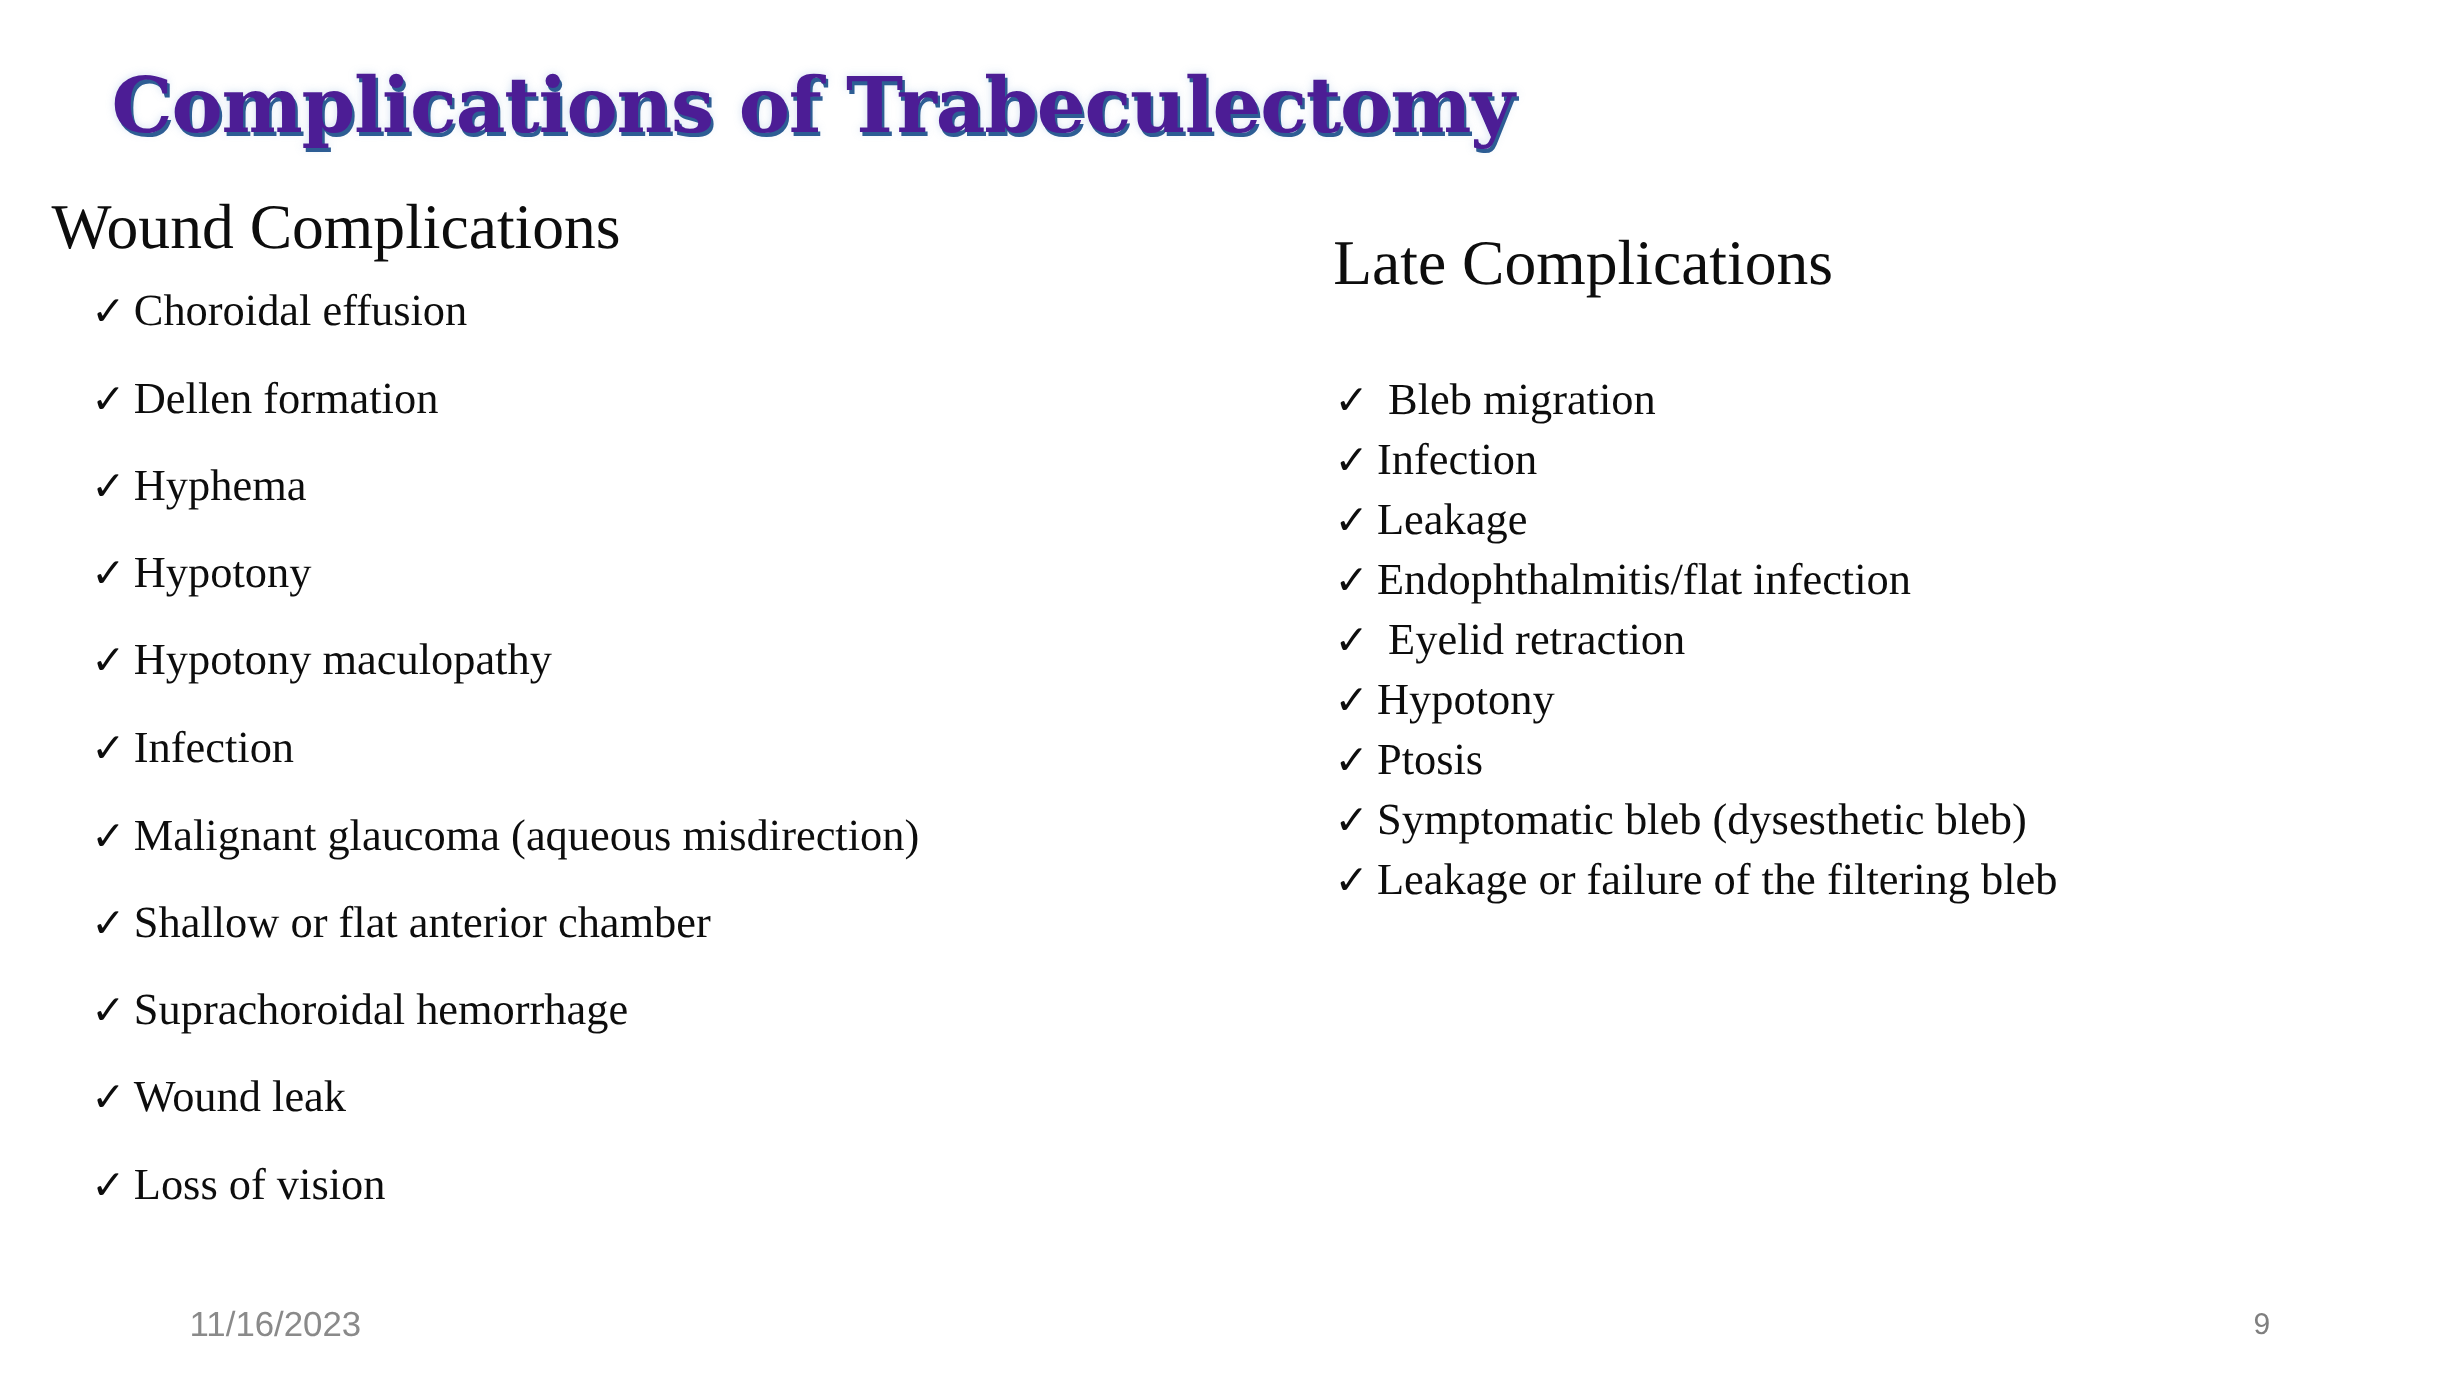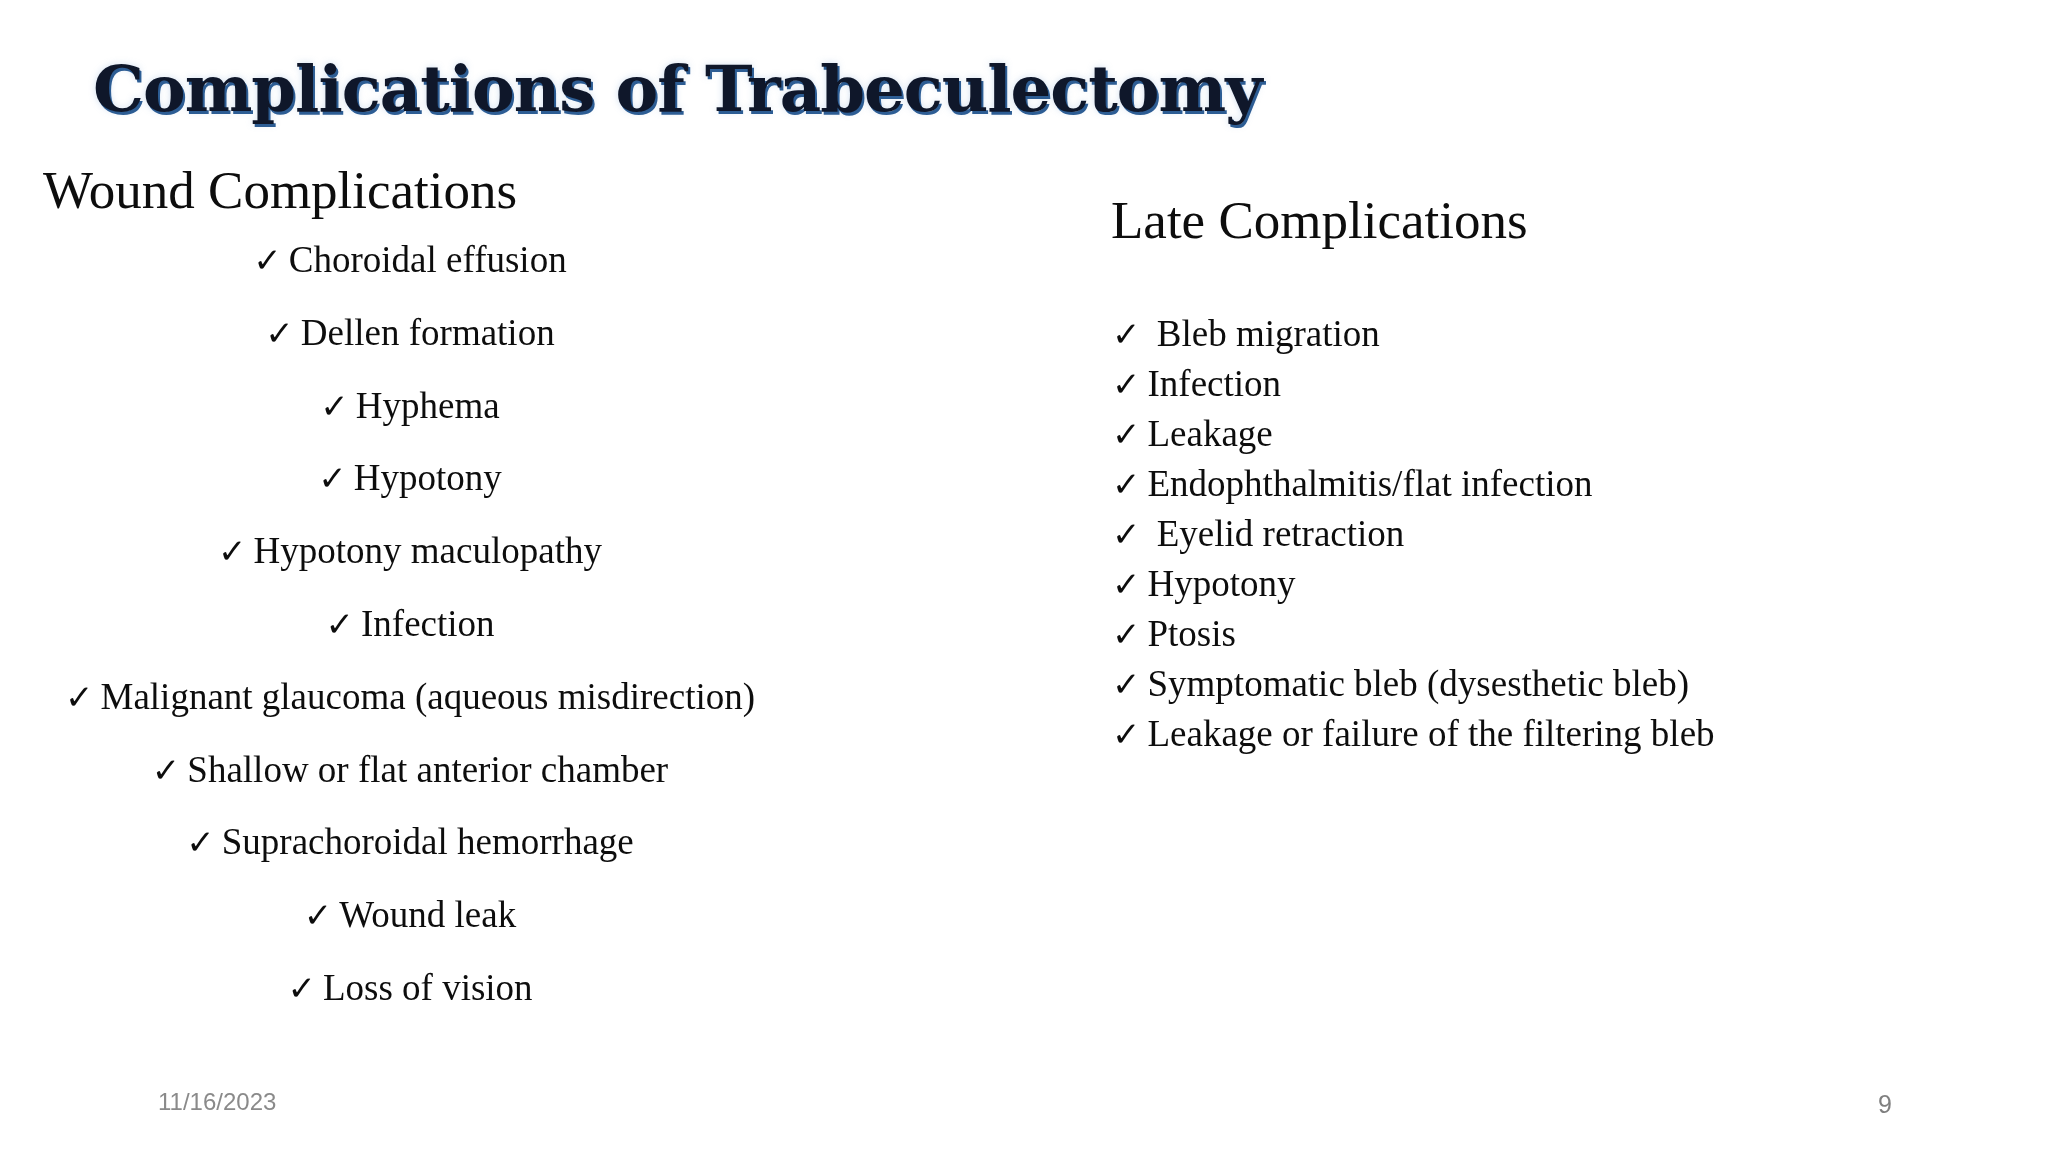--- a/index.html
+++ b/index.html
@@ -21,63 +21,63 @@
     background: #ffffff;
   }
   .slide-title {
     position: absolute;
     left: 93px;
     top: 8px;
     font-family: "DejaVu Serif", serif;
     font-weight: bold;
     font-size: 64px;
     letter-spacing: -1px;
-    color: #0f172a;
+    color: #4c1d95;
     text-shadow: 2px 3px 0 #2d5d94, 0 0 7px rgba(120,160,210,0.35);
     white-space: nowrap;
   }
   .section-heading {
     position: absolute;
     font-family: "Liberation Serif", serif;
     font-size: 53px;
     font-weight: normal;
     color: #0d0d0d;
     margin: 0;
     white-space: nowrap;
   }
   #early-heading { left: 43px;  top: 160px; }
   #late-heading  { left: 1111px; top: 190px; }
   ul.check-list {
     position: absolute;
     list-style: none;
     margin: 0;
     padding: 0;
   }
-  #early-list { left: 65px;  top: 224px; text-align: center; }
+  #early-list { left: 76px;  top: 224px; }
   #late-list  { left: 1112px; top: 309px; }
   ul.check-list li {
     font-size: 37px;
     color: #0d0d0d;
     white-space: pre;
     display: block;
   }
   #early-list li { line-height: 72.8px; }
   #late-list  li { line-height: 50px; }
   .check {
     font-family: "DejaVu Sans", sans-serif;
     font-size: 34px;
     color: #0d0d0d;
     margin-right: 7px;
   }
   .footer-date {
     position: absolute;
     left: 158px;
     top: 1088px;
     font-family: "Liberation Sans", sans-serif;
-    font-size: 24px;
+    font-size: 29px;
     color: #8a8a8a;
     text-align: right;
   }
   .page-number {
     position: absolute;
     left: 1878px;
     top: 1090px;
     font-family: "Liberation Sans", sans-serif;
     font-size: 25px;
     color: #7f7f7f;

